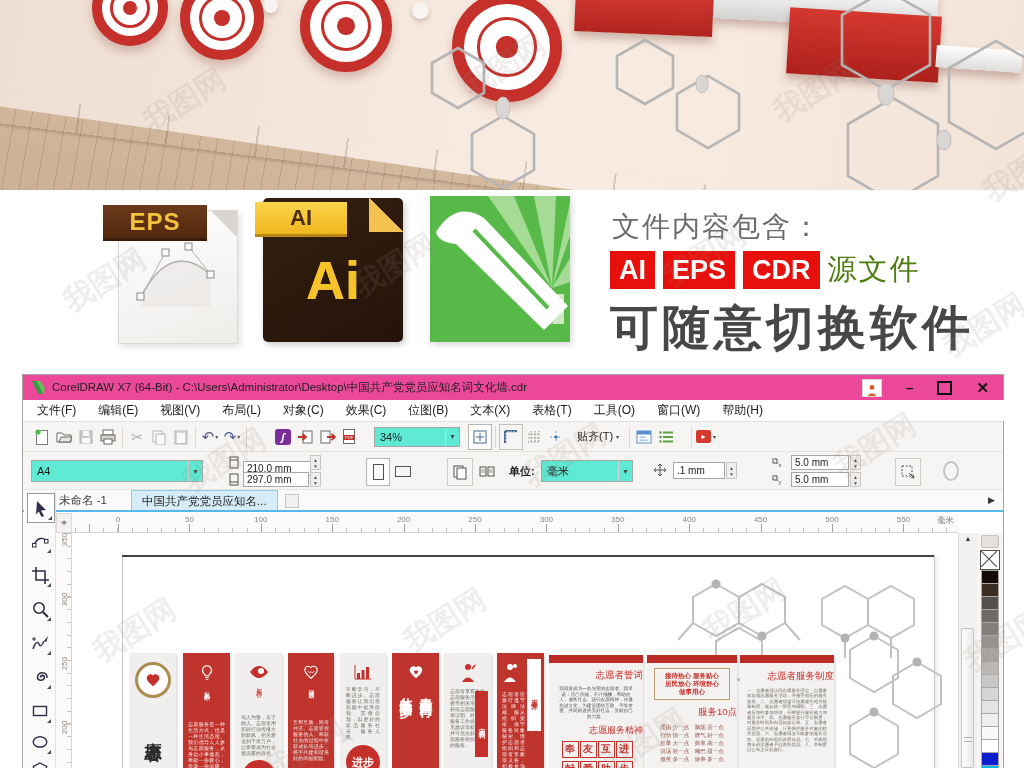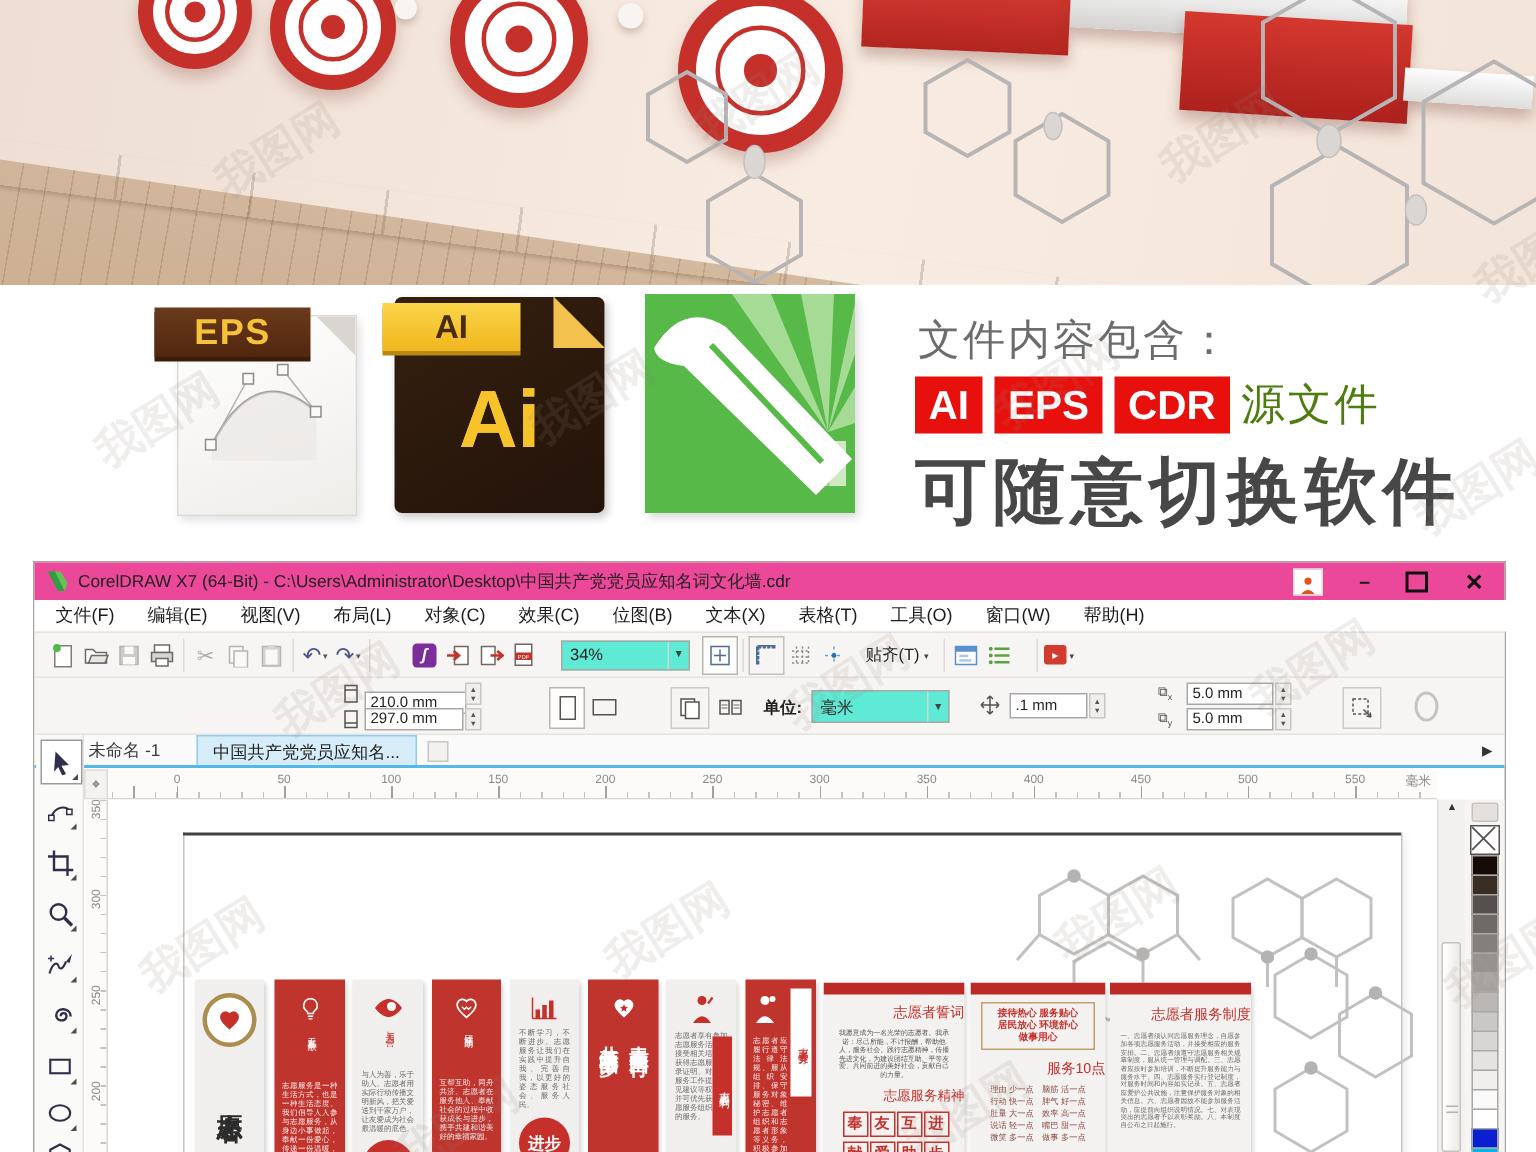--- a/index.html
+++ b/index.html
@@ -352,20 +352,24 @@
     <span class="sep" style="margin-left:14px;"></span>
     <span class="btn-tool">
         <span style="width:15px;height:13px;background:#d23b2e;border-radius:2px;display:flex;align-items:center;justify-content:center;">
           <span style="color:#fff;font-size:8px;">▸</span>
         </span>
         <span style="font-size:6px;color:#444;margin-left:2px;">▾</span>
       </span>
   </div>
 
   <div class="a bar" style="left:23px;top:452px;width:980px;height:38px;border-bottom:1px solid #e6e2de;box-sizing:border-box;">
+    <div class="combo" style="position:absolute;left:8px;top:8px;width:172px;height:22px;">
+      <span>A4</span>
+      <span class="arr">▼</span>
+    </div>
     <svg class="a" style="left:206px;top:4px;" width="10" height="13" viewBox="0 0 10 13">
         <rect x="1" y="1" width="8" height="11" fill="none" stroke="#55524f"></rect>
         <path d="M1 4 H9" stroke="#55524f"></path>
       </svg>
     <div class="field a" style="left:220px;top:9px;width:68px;">
         <span>210.0 mm</span>
       </div>
     <div class="spin a" style="left:287px;top:3px;">
         <span>▲</span>
         <span>▼</span>

